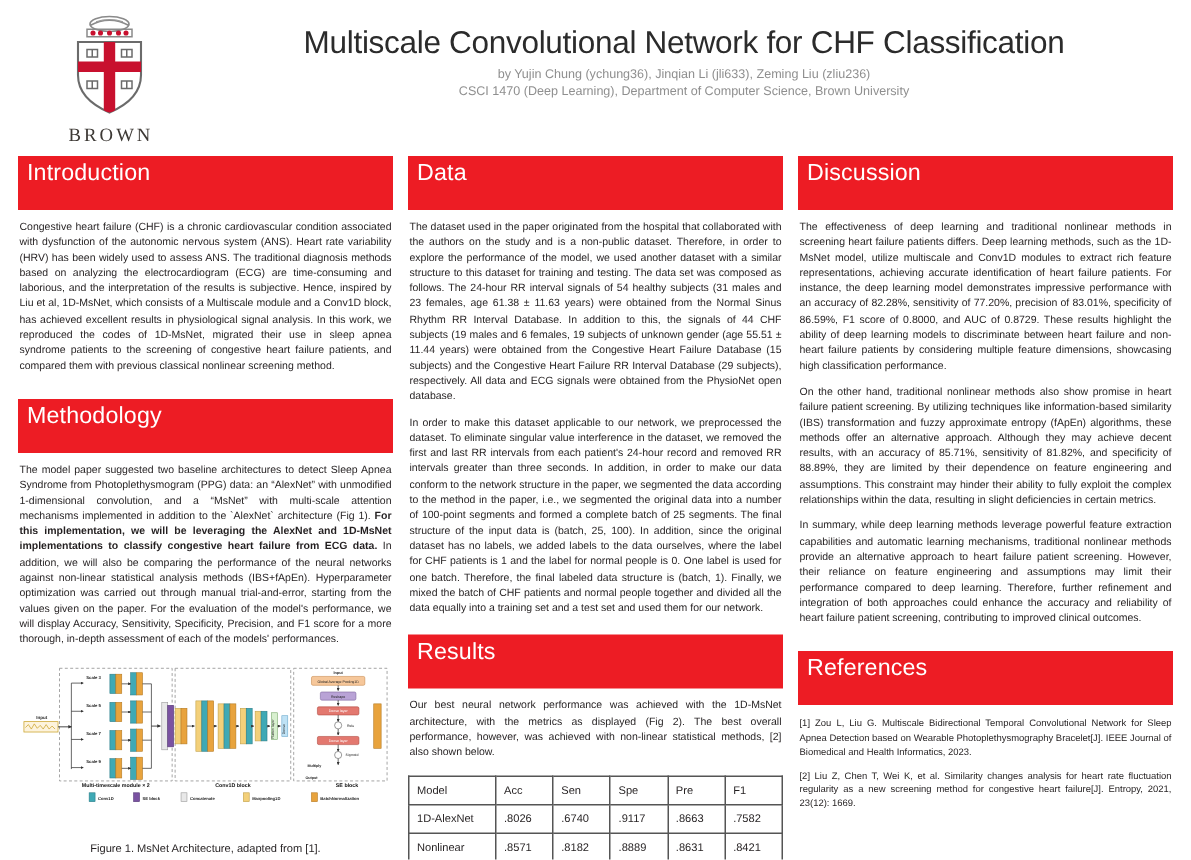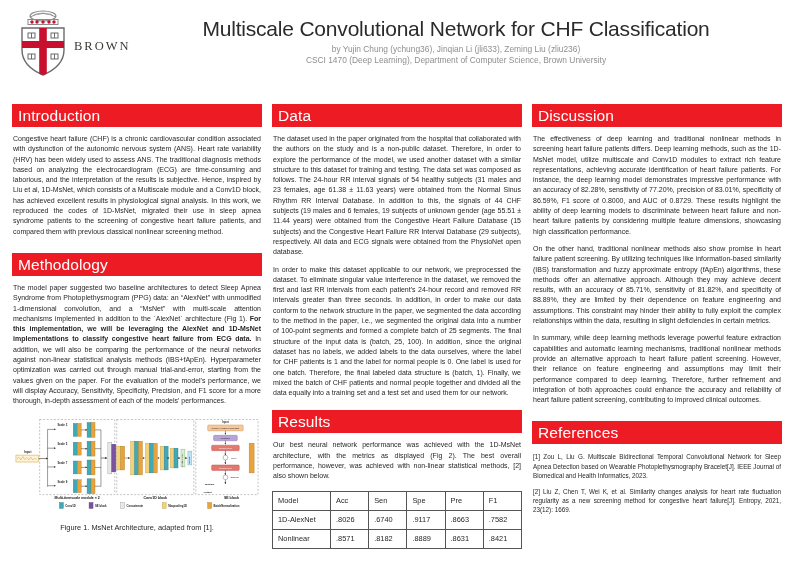--- a/index.html
+++ b/index.html
@@ -19,21 +19,21 @@
   
   .header {
     display: flex;
     align-items: flex-start;
     height: 104px;
     padding: 6px 14px 0 14px;
   }
   .logo-wrap {
     width: 118px;
     display: flex;
-    flex-direction: row;
+    flex-direction: column;
     align-items: center;
     justify-content: flex-start;
     padding-top: 4px;
   }
   .logo-svg { display: block; }
   .logo-word {
     font-family: "Liberation Serif", serif;
     font-size: 12.5px;
     letter-spacing: 2.0px;
     color: #3d3935;
@@ -69,21 +69,21 @@
   .col { width: 253px; }
 
   
   .sec-bar {
     background: #ed1c24;
     color: #ffffff;
     font-size: 15.5px;
     font-weight: 400;
     line-height: 17px;
     padding: 3px 6px 5px 6px;
-    height: 23px;
+    height: 36px;
     overflow: hidden;
     letter-spacing: 0.1px;
   }
   .sec-body {
     font-size: 7.0px;
     line-height: 10.3px;
     text-align: justify;
     color: #231f20;
     padding: 7px 1px 0 1px;
   }
@@ -112,21 +112,21 @@
   .metrics-table td:first-child {
     text-align: left;
     width: 58px;
     margin-left: 44px;
   }
 
   .fig-caption {
     font-size: 7.4px;
     text-align: center;
     color: #231f20;
-    margin-top: 12px;
+    margin-top: 24px;
     line-height: 10px;
   }
 
   
   .ref-body {
     font-size: 6.3px;
     line-height: 9.2px;
     text-align: justify;
     padding: 8px 1px 0 1px;
   }

